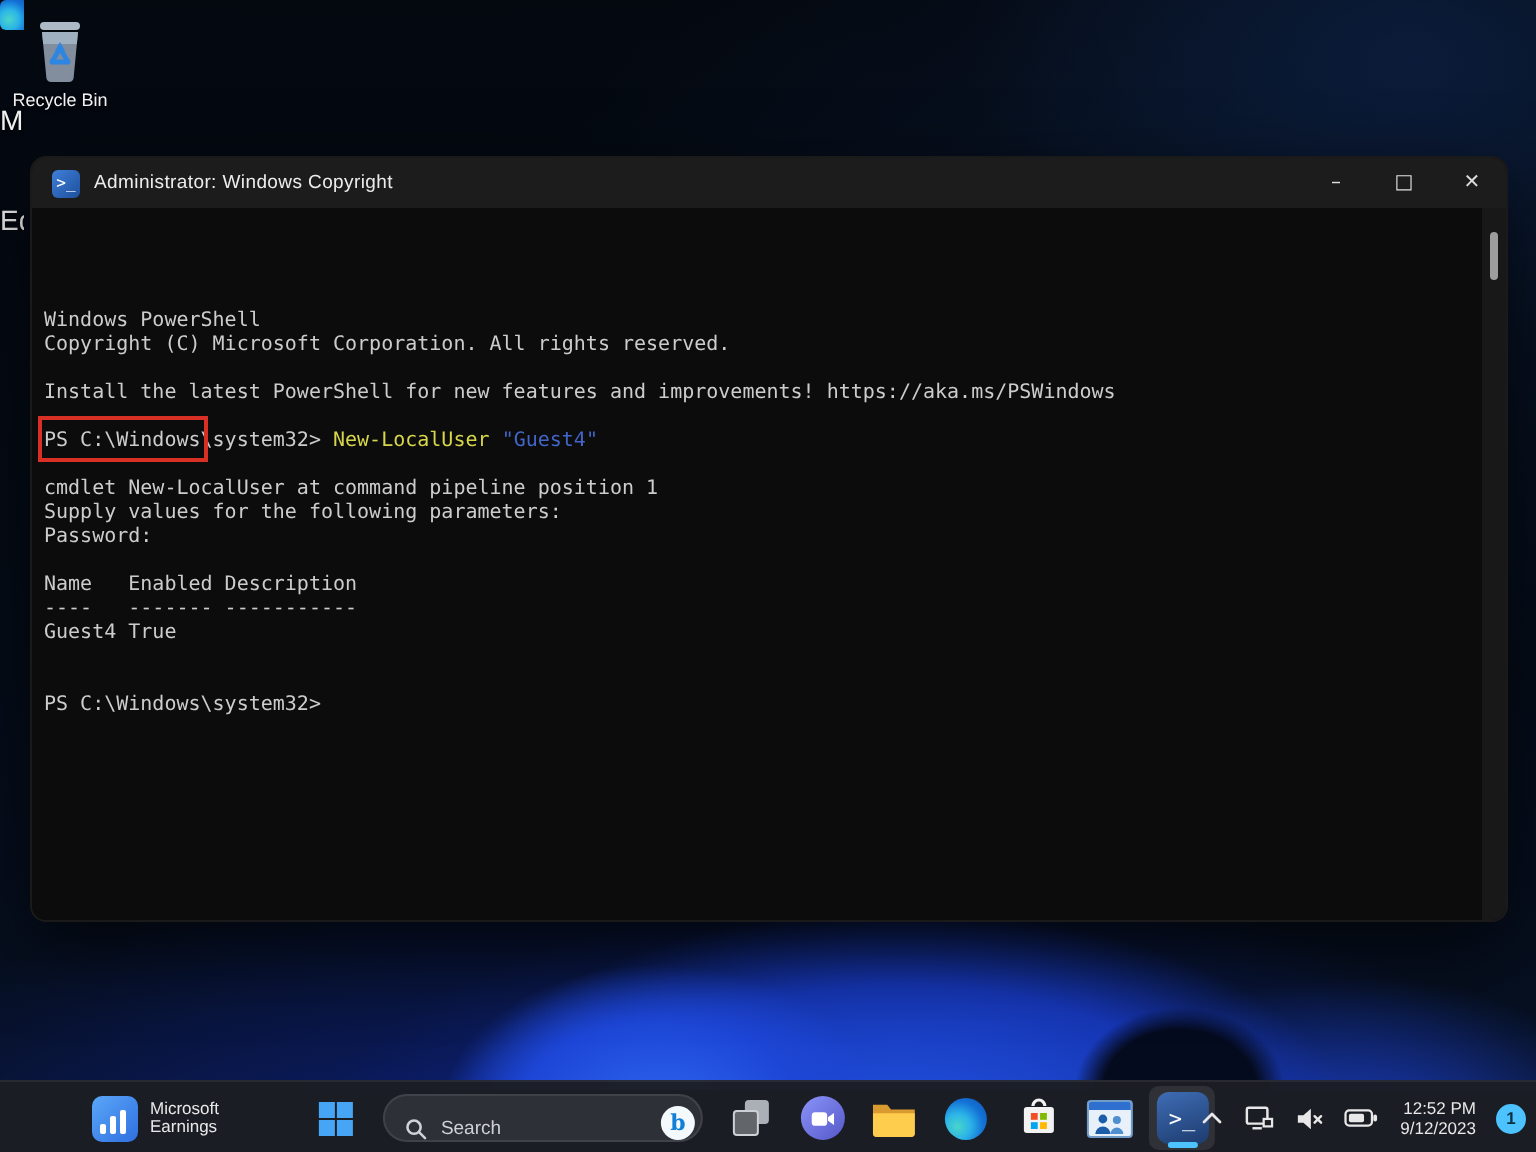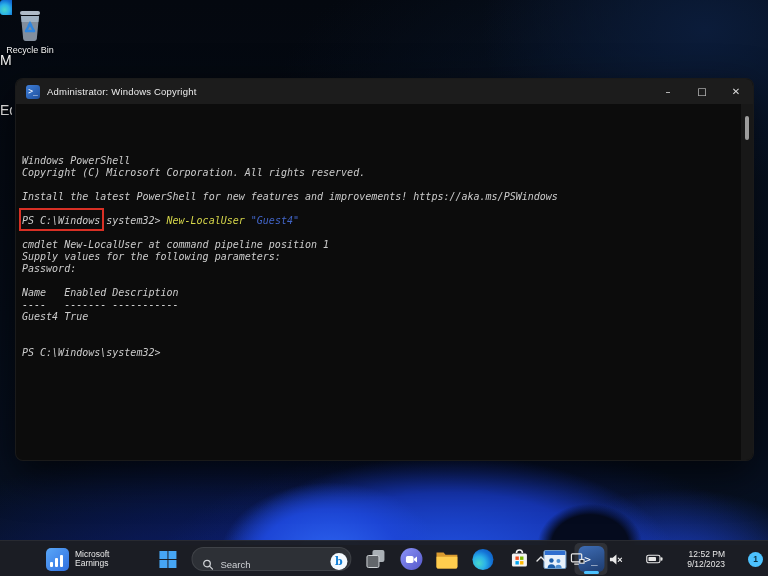--- a/index.html
+++ b/index.html
@@ -44,21 +44,21 @@
             color:#fff; font-family:"DejaVu Sans Mono", monospace; font-size:8px;
             display:flex; align-items:center; justify-content:center; }
   .title-text { color:#ececec; font-size:9.5px; letter-spacing:.2px; }
   .win-controls { margin-left:auto; display:flex; height:100%; }
   .win-btn { width:34px; height:100%; display:flex; align-items:center; justify-content:center;
              color:#dcdcdc; font-size:10px; font-family:"DejaVu Sans", sans-serif; }
 
   .console { position:relative; height:358px; padding:3px 14px 0 6px;
              font-family:"DejaVu Sans Mono", monospace; font-size:10px; line-height:12px;
              color:#cccccc; white-space:pre; }
-  .console-line { height:12px;font-style:italic; }
+  .console-line { height:12px; }
   .seg-command { color:var(--cmd); }
   .seg-string { color:var(--str); }
   .annotation-box { position:absolute; left:3px; top:104px; width:85px; height:23px;
                     border:2px solid var(--annot); pointer-events:none; }
   .scrollbar { position:absolute; right:0; top:0; width:12px; height:358px; background:#181818; }
   .scroll-thumb { position:absolute; left:4px; top:12px; width:4px; height:24px; background:#9d9d9d; border-radius:2px; }
 
   
   .taskbar { position:absolute; left:0; bottom:0; width:768px; height:36px;
              background:rgba(28,30,36,.97); border-top:1px solid rgba(255,255,255,.06);
@@ -102,21 +102,21 @@
   .edge-art { width:21px; height:21px; border-radius:50%;
               background:radial-gradient(circle at 30% 68%, #49d6c9 0%, #2bb3e8 32%, #1473d6 62%, #0b50b4 100%); }
 
   .ps-tile { width:26px; height:26px; border-radius:6px; background:linear-gradient(160deg,#3e6db5,#1d3b6e);
              color:#fff; font-family:"DejaVu Sans Mono", monospace; font-size:11px;
              display:flex; align-items:center; justify-content:center; }
 
   .users-art { position:relative; width:23px; height:19px; border-radius:2px; background:#e8f1fa; border:1px solid #6f9cc8; overflow:hidden; }
   .users-art .bar { height:4px; background:#2f6fd0; }
 
-  .tb-right { position:absolute; right:5px; top:0; height:36px; display:flex; align-items:center; gap:15px; }
+  .tb-right { position:absolute; right:5px; top:0; height:36px; display:flex; align-items:center; gap:2px; }
   .tray-btn { height:30px; border-radius:5px; display:flex; align-items:center; justify-content:center; padding:0 4px; }
   .clock { text-align:right; color:#e8e8e8; font-size:8.5px; line-height:10px; padding:0 5px; }
   .notif-badge { width:15px; height:15px; border-radius:50%; background:var(--accent);
                  color:#0b3042; font-size:8.5px; font-weight:bold;
                  display:flex; align-items:center; justify-content:center; margin-left:3px; }
 </style>
 </head>
 <body>
 
 <div class="desktop">

